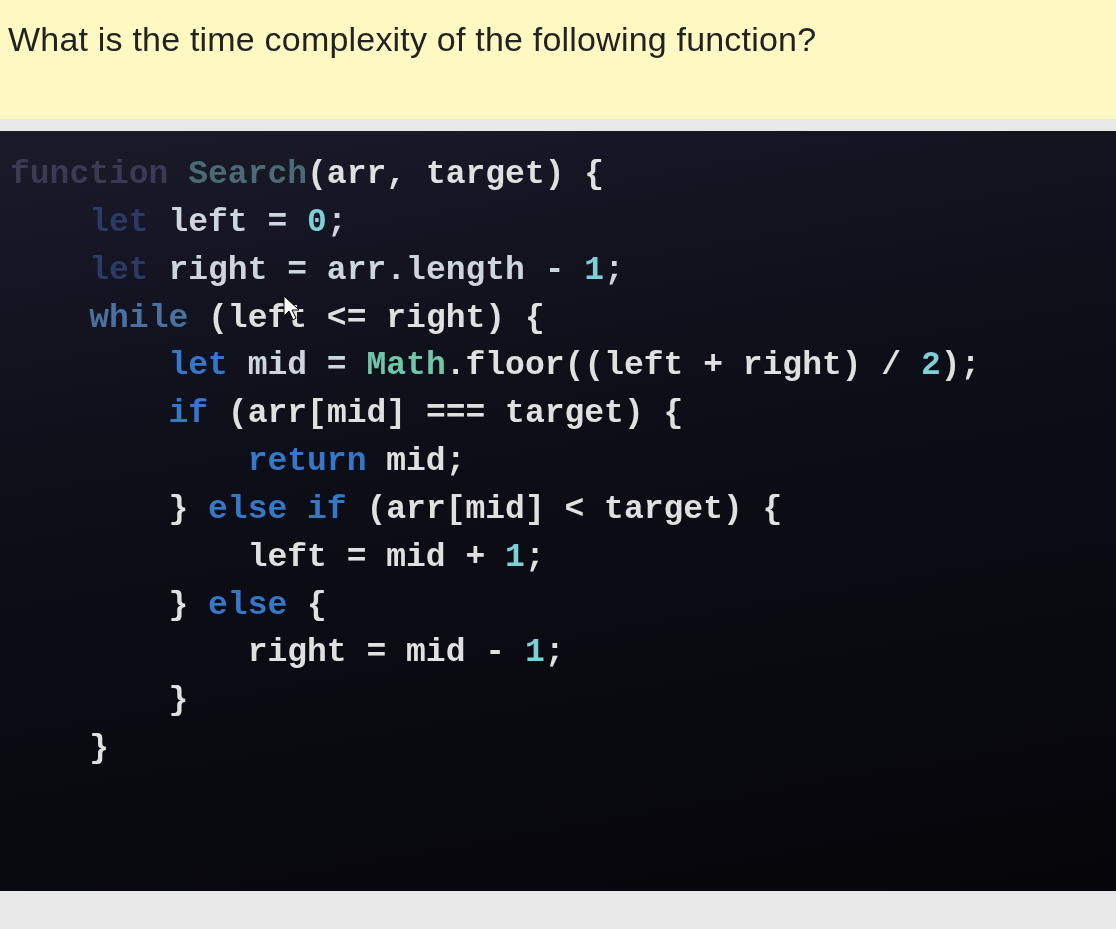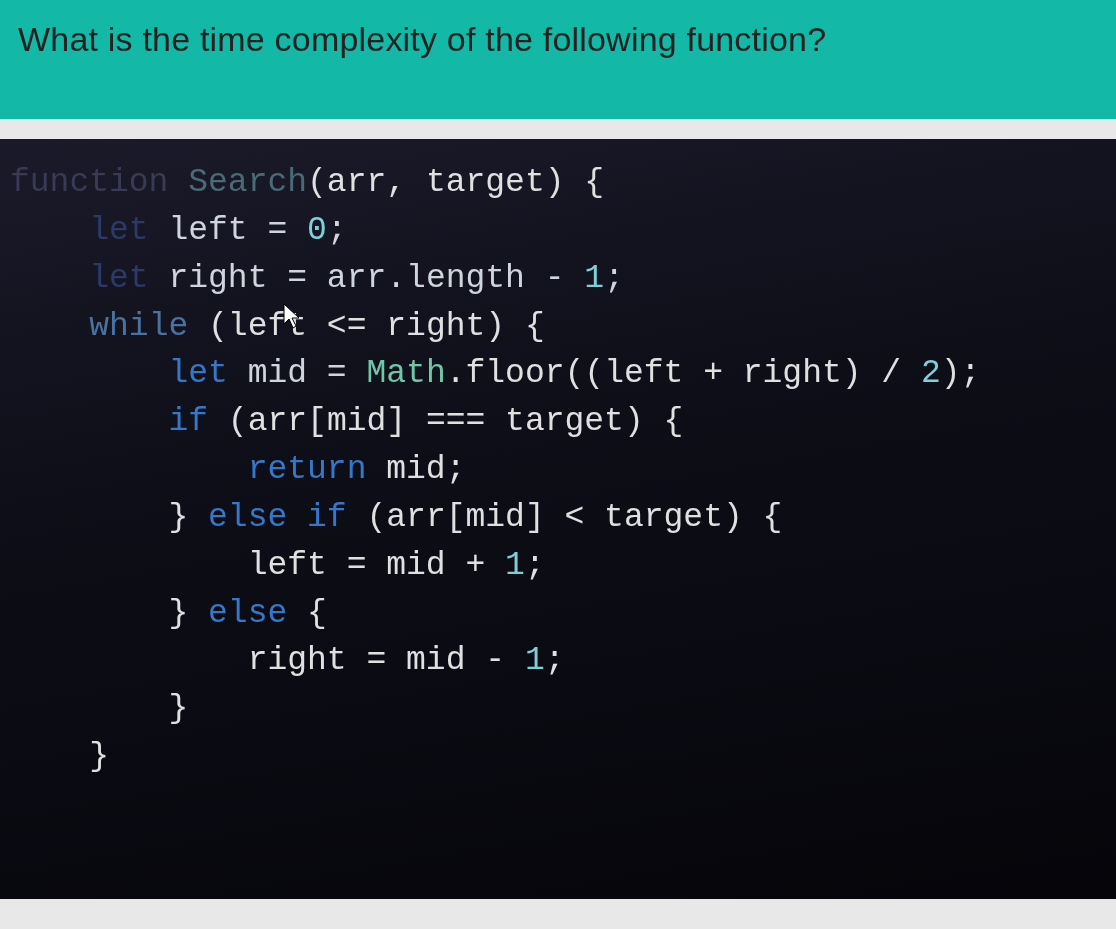--- a/index.html
+++ b/index.html
@@ -2,35 +2,36 @@
 <html><head>
 <meta charset="utf-8">
 <style>
   * { margin: 0; padding: 0; box-sizing: border-box; }
   html, body { width: 1116px; height: 929px; overflow: hidden; }
   body {
     background: #e8e8e8;
     font-family: Arial, Helvetica, sans-serif;
   }
   .question-area {
-    background: #14b8a6;
-    padding: 20px 18px 60px 18px;
+    background: #fef9c3;
+    padding: 20px 18px 60px 8px;
   }
   .question-text {
     font-size: 34px;
     font-weight: 400;
     color: #222;
     letter-spacing: 0.2px;
   }
   .code-area {
     background: linear-gradient(170deg, #1a1a2a 0%, #0e0e18 40%, #05050a 100%);
     padding: 20px 4px 30px 0;
-    margin-top: 20px;
+    margin-top: 12px;
     min-height: 760px;
     position: relative;
+    font-weight: bold;
   }
   .code-block {
     font-family: 'Consolas', 'Menlo', 'Courier New', monospace;
     font-size: 33px;
     line-height: 1.45;
     white-space: pre;
     color: #e0e0e0;
     padding-left: 10px;
   }
   .kw-dim    { color: #3a3a55; } 

